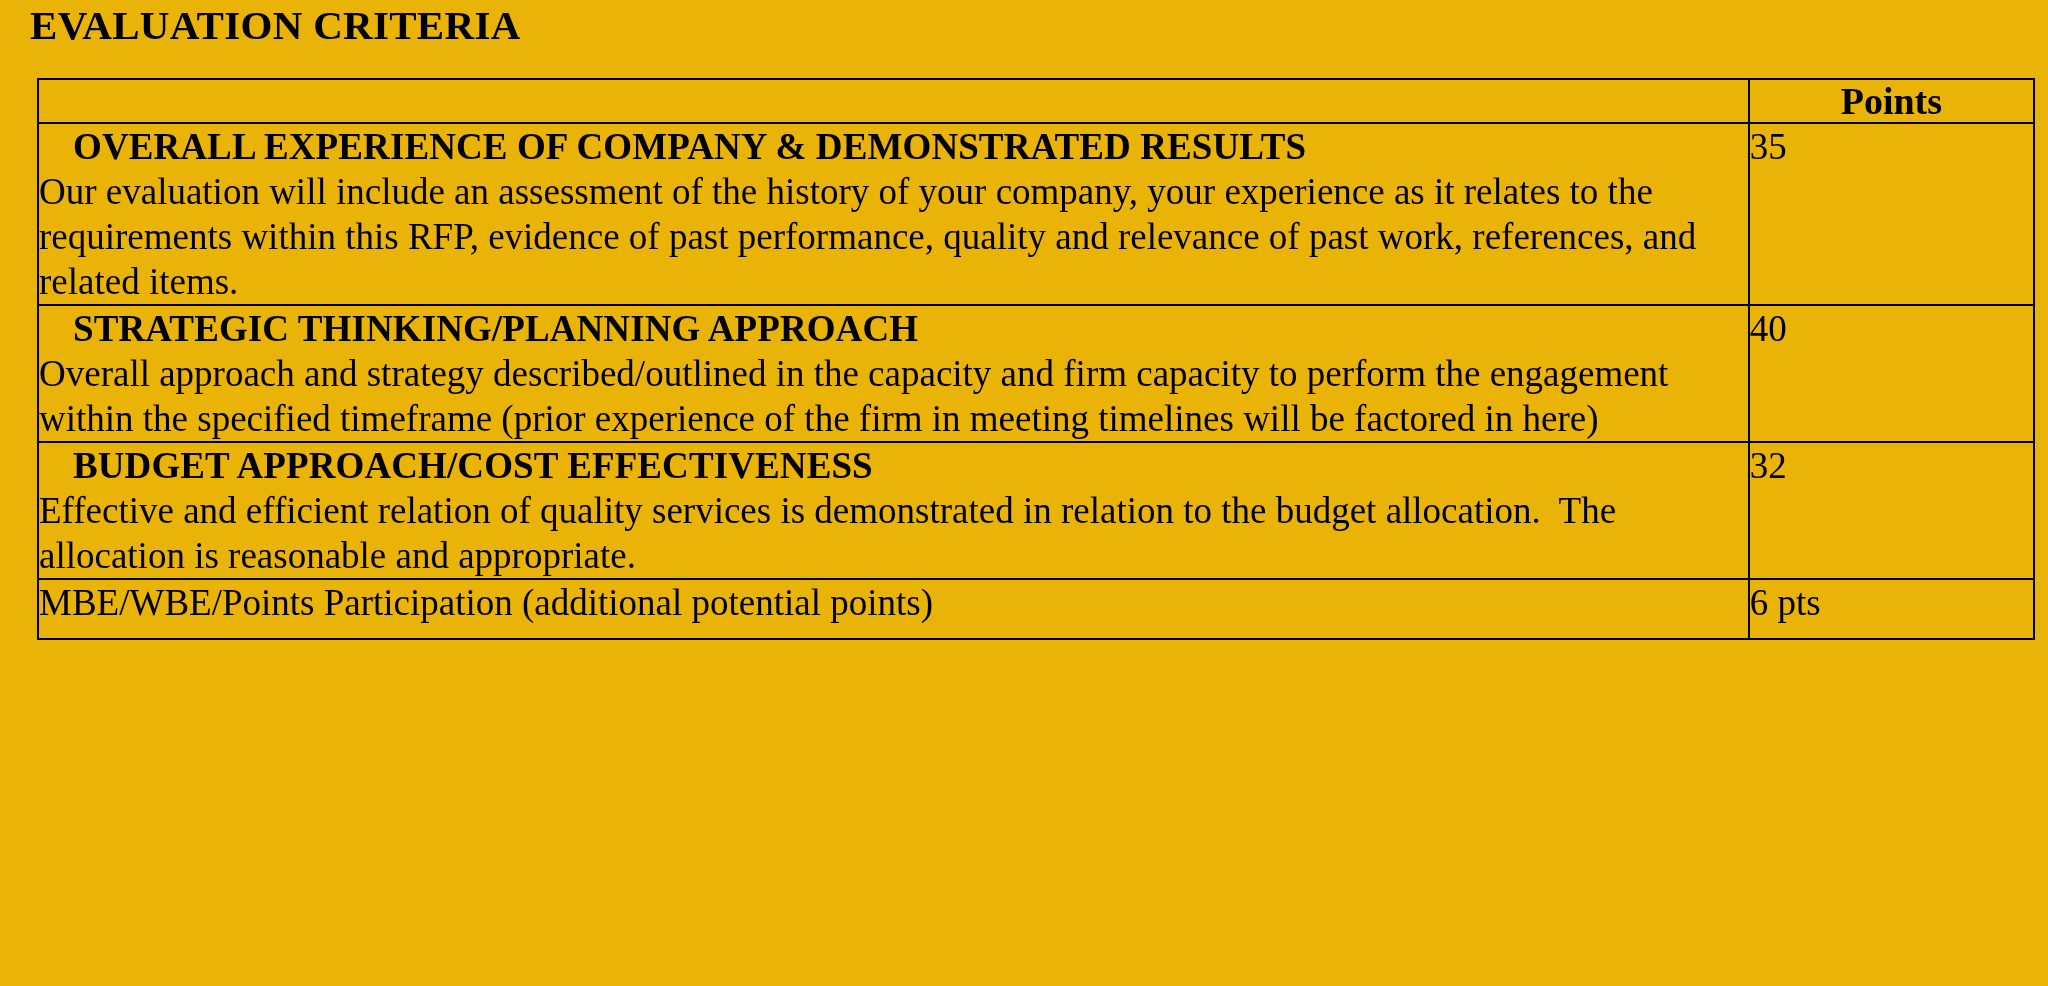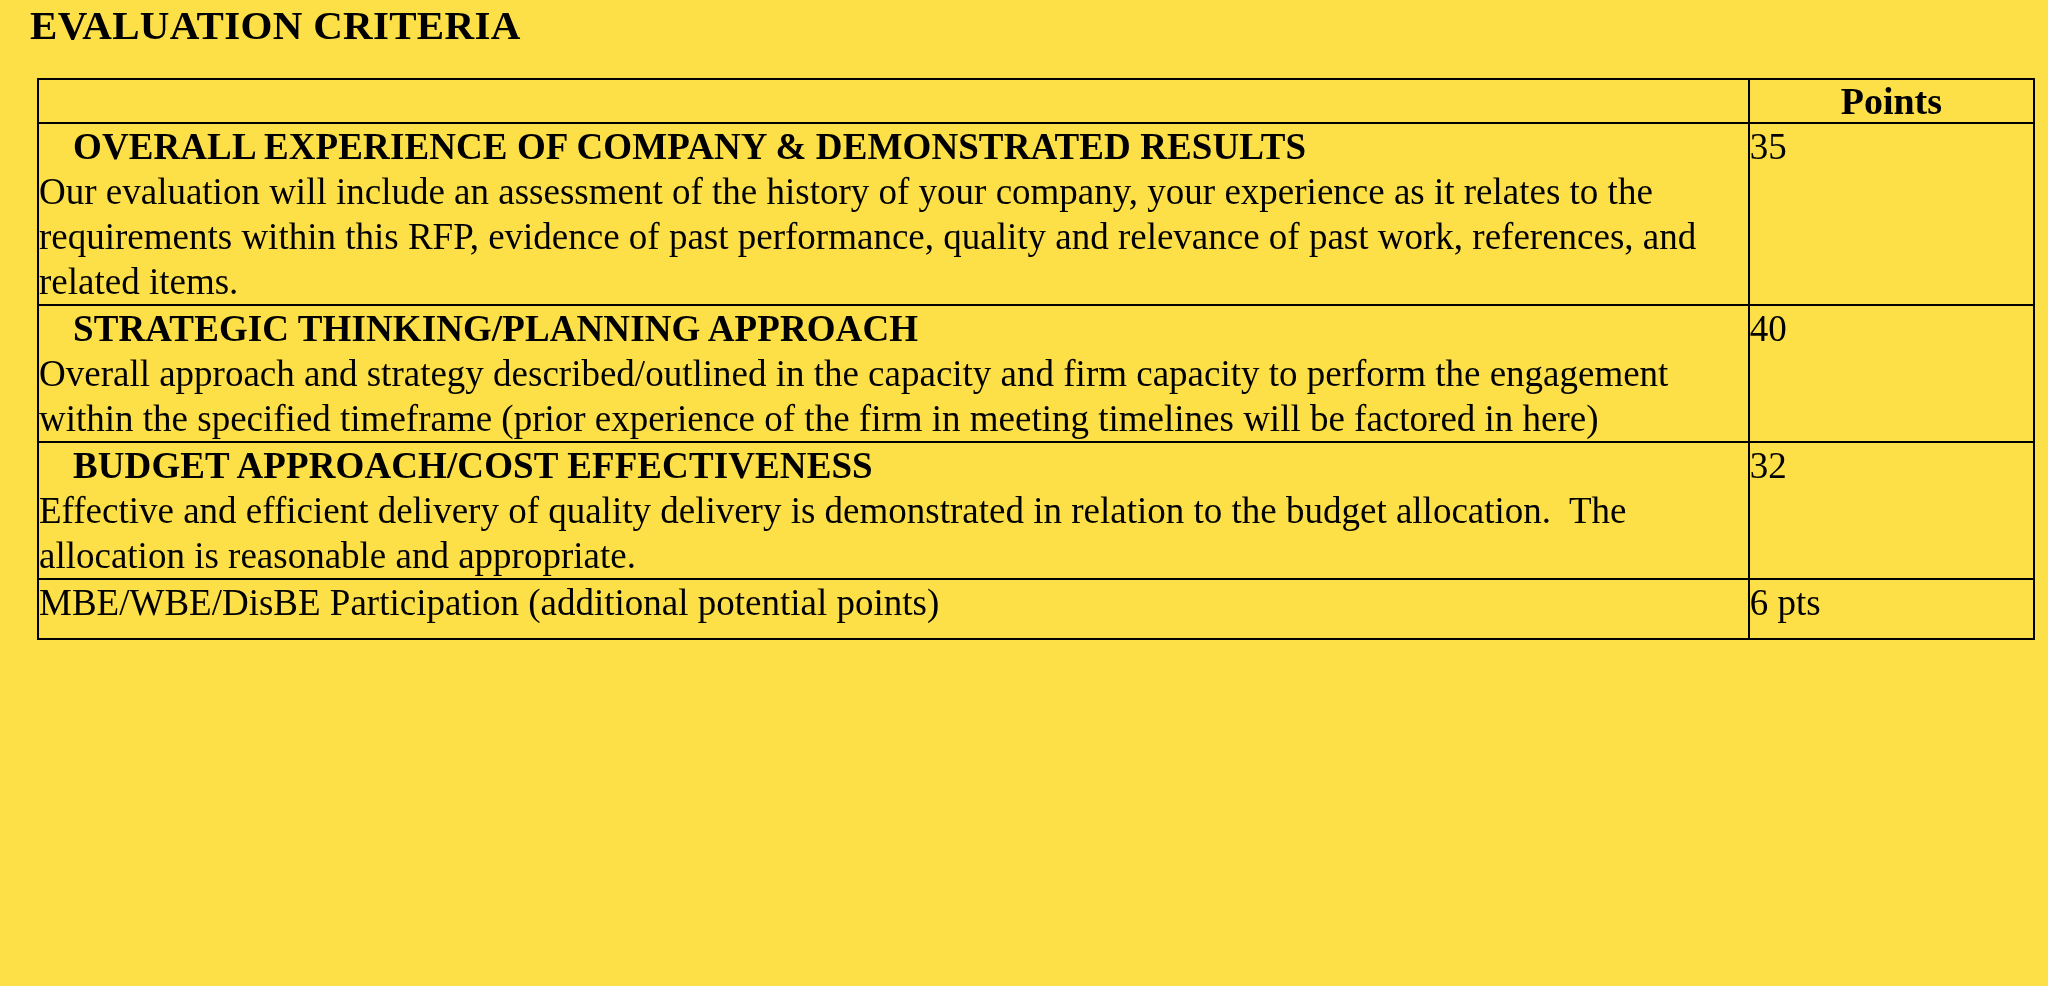--- a/index.html
+++ b/index.html
@@ -12,21 +12,21 @@
     width: 2048px;
     height: 986px;
     font-family: "Liberation Serif", "DejaVu Serif", serif;
     color: #000000;
     overflow: hidden;
   }
   #page {
     position: relative;
     width: 2048px;
     height: 986px;
-    background: #fde047;
+    background: #eab308;
   }
   #page-title {
     position: absolute;
     left: 30px;
     top: 4px;
     font-size: 41px;
     font-weight: bold;
     letter-spacing: 0.3px;
     line-height: 1.05;
     white-space: nowrap;
@@ -140,30 +140,30 @@
           <div class="crit-body">Overall approach and strategy described/outlined in the capacity and firm capacity to perform the engagement within the specified timeframe (prior experience of the firm in meeting timelines will be factored in here)</div>
         </td>
         <td class="cell-points">
           <div class="points-val">40</div>
         </td>
       </tr>
 
       <tr>
         <td class="cell-desc">
           <div class="crit-heading">BUDGET APPROACH/COST EFFECTIVENESS</div>
-          <div class="crit-body nowrapline">Effective and efficient delivery of quality delivery is demonstrated in relation to the budget allocation.  The allocation is reasonable and appropriate.</div>
+          <div class="crit-body nowrapline">Effective and efficient relation of quality services is demonstrated in relation to the budget allocation.  The allocation is reasonable and appropriate.</div>
         </td>
         <td class="cell-points">
           <div class="points-val">32</div>
         </td>
       </tr>
 
 
       <tr class="mbe-row">
-        <td class="mbe-desc">MBE/WBE/DisBE Participation (additional potential points)</td>
+        <td class="mbe-desc">MBE/WBE/Points Participation (additional potential points)</td>
         <td class="cell-points">
           <div class="points-val">6 pts</div>
         </td>
       </tr>
 
     </tbody>
   </table>
 
 </div>
 

